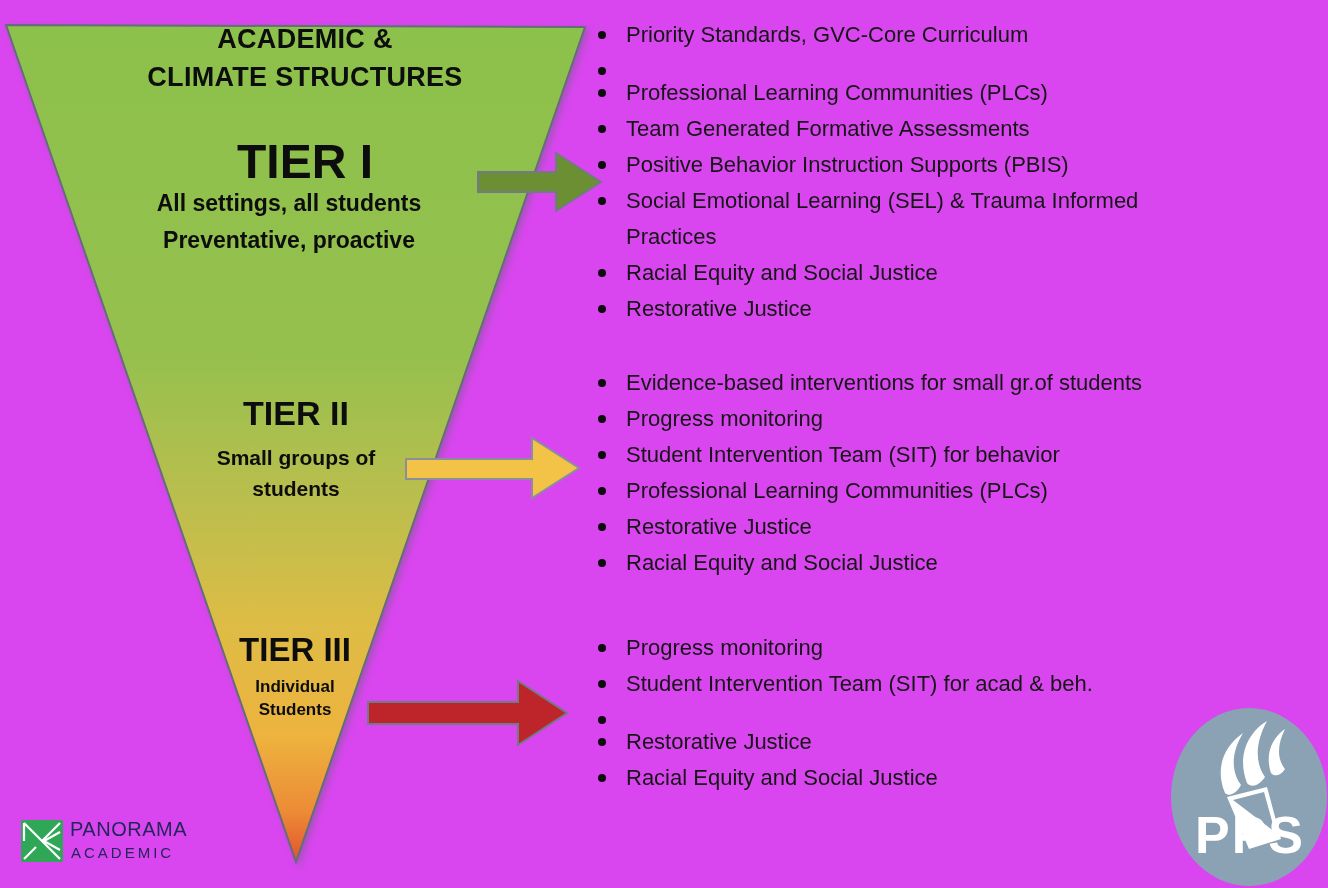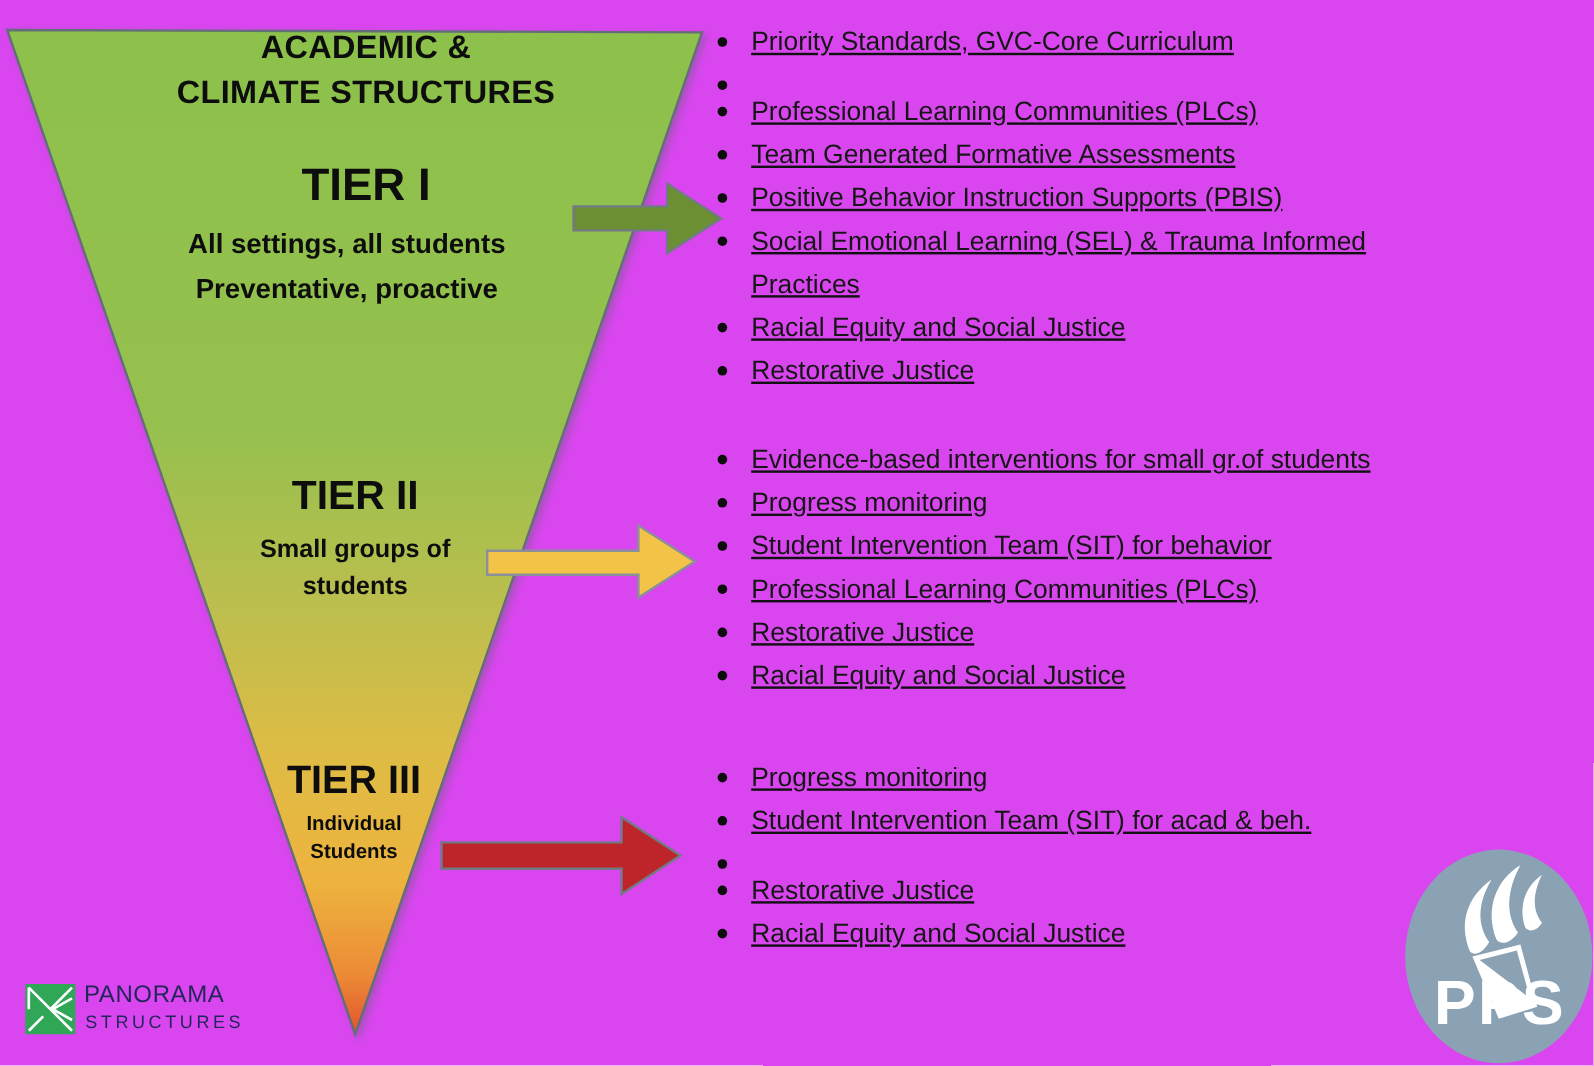--- a/index.html
+++ b/index.html
@@ -6,28 +6,28 @@
   #slide{
     position:relative;width:1328px;height:888px;overflow:hidden;background:#d946ef;
     font-family:"Liberation Sans",sans-serif;color:#111111;
   }
   .abs{position:absolute;}
   
   #funnel-svg{left:0;top:0;width:620px;height:888px;filter:drop-shadow(3px 3px 3px rgba(90,100,110,0.40));}
   
   .funnel-text{text-align:center;white-space:pre-line;color:#0d0d0d;}
   #funnel-header{left:40px;top:20px;width:530px;font-size:27px;font-weight:800;line-height:38px;letter-spacing:0.3px;}
-  #tier1-title{left:40px;top:134px;width:530px;font-size:38px;font-weight:800;}
+  #tier1-title{left:40px;top:134px;width:530px;font-size:48px;font-weight:800;}
   #tier1-sub{left:24px;top:185px;width:530px;font-size:23px;font-weight:700;line-height:37px;}
   #tier2-title{left:46px;top:394px;width:500px;font-size:34px;font-weight:800;}
   #tier2-sub{left:46px;top:442px;width:500px;font-size:21px;font-weight:700;line-height:31px;}
   #tier3-title{left:45px;top:631px;width:500px;font-size:33px;font-weight:800;}
   #tier3-sub{left:45px;top:675px;width:500px;font-size:17px;font-weight:700;line-height:23px;}
   
-  ul.bullets{list-style:none;margin:0;padding:0;left:592px;width:715px;text-decoration:underline;}
+  ul.bullets{list-style:none;margin:0;padding:0;left:592px;width:715px;}
   #tier1-list{top:17px;}
   #tier2-list{top:365px;}
   #tier3-list{top:630px;}
   ul.bullets li{display:flex;align-items:flex-start;font-size:22px;line-height:36px;color:#161616;}
   ul.bullets .dot{flex:0 0 auto;width:8px;height:8px;border-radius:50%;background:#0d0d0d;margin:14px 20px 0 6px;}
   ul.bullets .btxt{white-space:pre-line;}
   
   .arrow-svg{overflow:visible;}
   #arrow1{left:476px;top:150px;}
   #arrow2{left:404px;top:434px;}
@@ -167,21 +167,21 @@
         <span class="dot"></span>
         <span class="btxt">Racial Equity and Social Justice</span>
       </li>
   </ul>
 
   <svg id="panorama-mark" class="abs" width="42" height="42" viewBox="0 0 42 42" aria-hidden="true">
     <rect x="0" y="0" width="42" height="42" rx="1" fill="#2FA757"></rect>
     <path d="M3,3 L39,39 M39,3 L21,21 M3,39 L15,27 M39,12 L23,21 L39,30 M3,3 L3,21" stroke="#ffffff" stroke-width="2.2" fill="none"></path>
   </svg>
   <div id="panorama-name" class="abs" style="color:#23265A;" title="PANORAMA">PANORAMA</div>
-  <div id="panorama-sub" class="abs" style="color:#23265A;">STRUCTURES</div>
+  <div id="panorama-sub" class="abs" style="color:#23265A;">ACADEMIC</div>
 
   <svg id="pps-svg" class="abs" width="160" height="181" viewBox="0 0 160 181" aria-hidden="true">
     <ellipse cx="80" cy="90" rx="78" ry="89" fill="#8BA2B5"></ellipse>
     <g>
       <path d="M56,86 C46,62 54,40 74,26 C62,46 62,64 72,78 C67,87 60,90 56,86 Z" fill="#ffffff"></path>
       <path d="M78,76 C68,50 78,26 98,14 C86,36 86,56 96,70 C90,79 82,81 78,76 Z" fill="#ffffff"></path>
       <path d="M102,66 C96,48 102,32 116,22 C108,38 108,52 116,62 C112,69 105,70 102,66 Z" fill="#ffffff"></path>
       <path d="M58,90 L98,80 L112,132 L80,142 Z" fill="#ffffff"></path>
       <path d="M64,93 L95,85 L106,125 Z" fill="#8BA2B5"></path>
     </g>

